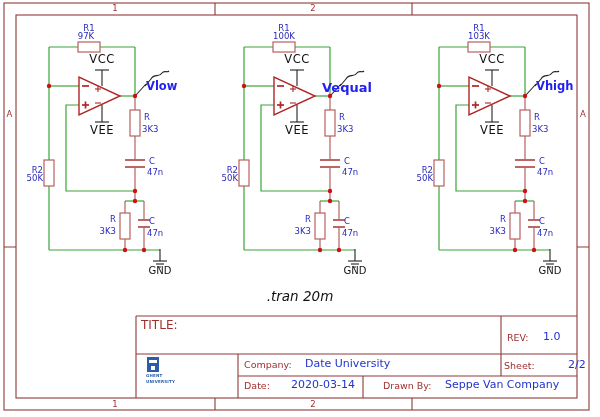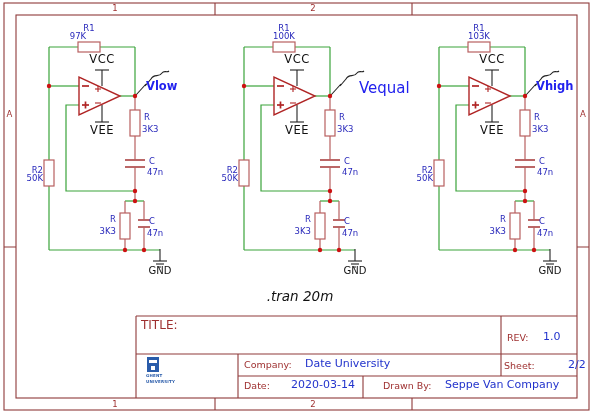--- a/index.html
+++ b/index.html
@@ -187,41 +187,41 @@
           <circle cx="86" cy="191" r="2.2" class="dot"></circle>
           <circle cx="86" cy="201" r="2.2" class="dot"></circle>
           <circle cx="76" cy="250" r="2.2" class="dot"></circle>
           <circle cx="95" cy="250" r="2.2" class="dot"></circle>
         </g>
       </g>
   </svg>
 
   <div id="labels">
       <span class="lbl clabel ctr" style="left: 89px; top: 24px;">R1</span>
-      <span class="lbl clabel ctr" style="left: 78px; top: 32px;">97K</span>
+      <span class="lbl clabel ctr" style="left: 86px; top: 32px;">97K</span>
       <span class="lbl clabel ctr" style="left: 102px; top: 54px; font-size: 11.5px; color: rgb(17, 17, 17); letter-spacing: 0.5px;">VCC</span>
       <span class="lbl clabel ctr" style="left: 102px; top: 125px; font-size: 11.5px; color: rgb(17, 17, 17); letter-spacing: 0.5px;">VEE</span>
       <span class="lbl clabel ctr" style="left: 160px; top: 266px; font-size: 10px; color: rgb(17, 17, 17);">GND</span>
       <span class="lbl clabel" style="left: 146px; top: 81px; font-size: 11.5px; color: rgb(34, 34, 238); font-weight: 600;">Vlow</span>
       <span class="lbl clabel" style="left: 144px; top: 113px;">R</span>
       <span class="lbl clabel" style="left: 142px; top: 125px;">3K3</span>
       <span class="lbl clabel" style="left: 149px; top: 157px;">C</span>
       <span class="lbl clabel" style="left: 147px; top: 168px;">47n</span>
       <span class="lbl clabel ra" style="left: 43px; top: 166px;">R2</span>
       <span class="lbl clabel ra" style="left: 43px; top: 174px;">50K</span>
       <span class="lbl clabel ra" style="left: 116px; top: 215px;">R</span>
       <span class="lbl clabel ra" style="left: 116px; top: 227px;">3K3</span>
       <span class="lbl clabel" style="left: 149px; top: 217px;">C</span>
       <span class="lbl clabel" style="left: 147px; top: 229px;">47n</span>
       <span class="lbl clabel ctr" style="left: 284px; top: 24px;">R1</span>
       <span class="lbl clabel ctr" style="left: 284px; top: 32px;">100K</span>
       <span class="lbl clabel ctr" style="left: 297px; top: 54px; font-size: 11.5px; color: rgb(17, 17, 17); letter-spacing: 0.5px;">VCC</span>
       <span class="lbl clabel ctr" style="left: 297px; top: 125px; font-size: 11.5px; color: rgb(17, 17, 17); letter-spacing: 0.5px;">VEE</span>
       <span class="lbl clabel ctr" style="left: 355px; top: 266px; font-size: 10px; color: rgb(17, 17, 17);">GND</span>
-      <span class="lbl clabel" style="left: 359px; top: 81px; font-size: 15px; color: rgb(34, 34, 238); font-weight: 400;">Vequal</span>
+      <span class="lbl clabel" style="left: 322px; top: 81px; font-size: 13px; color: rgb(34, 34, 238); font-weight: 700;">Vequal</span>
       <span class="lbl clabel" style="left: 339px; top: 113px;">R</span>
       <span class="lbl clabel" style="left: 337px; top: 125px;">3K3</span>
       <span class="lbl clabel" style="left: 344px; top: 157px;">C</span>
       <span class="lbl clabel" style="left: 342px; top: 168px;">47n</span>
       <span class="lbl clabel ra" style="left: 238px; top: 166px;">R2</span>
       <span class="lbl clabel ra" style="left: 238px; top: 174px;">50K</span>
       <span class="lbl clabel ra" style="left: 311px; top: 215px;">R</span>
       <span class="lbl clabel ra" style="left: 311px; top: 227px;">3K3</span>
       <span class="lbl clabel" style="left: 344px; top: 217px;">C</span>
       <span class="lbl clabel" style="left: 342px; top: 229px;">47n</span>

